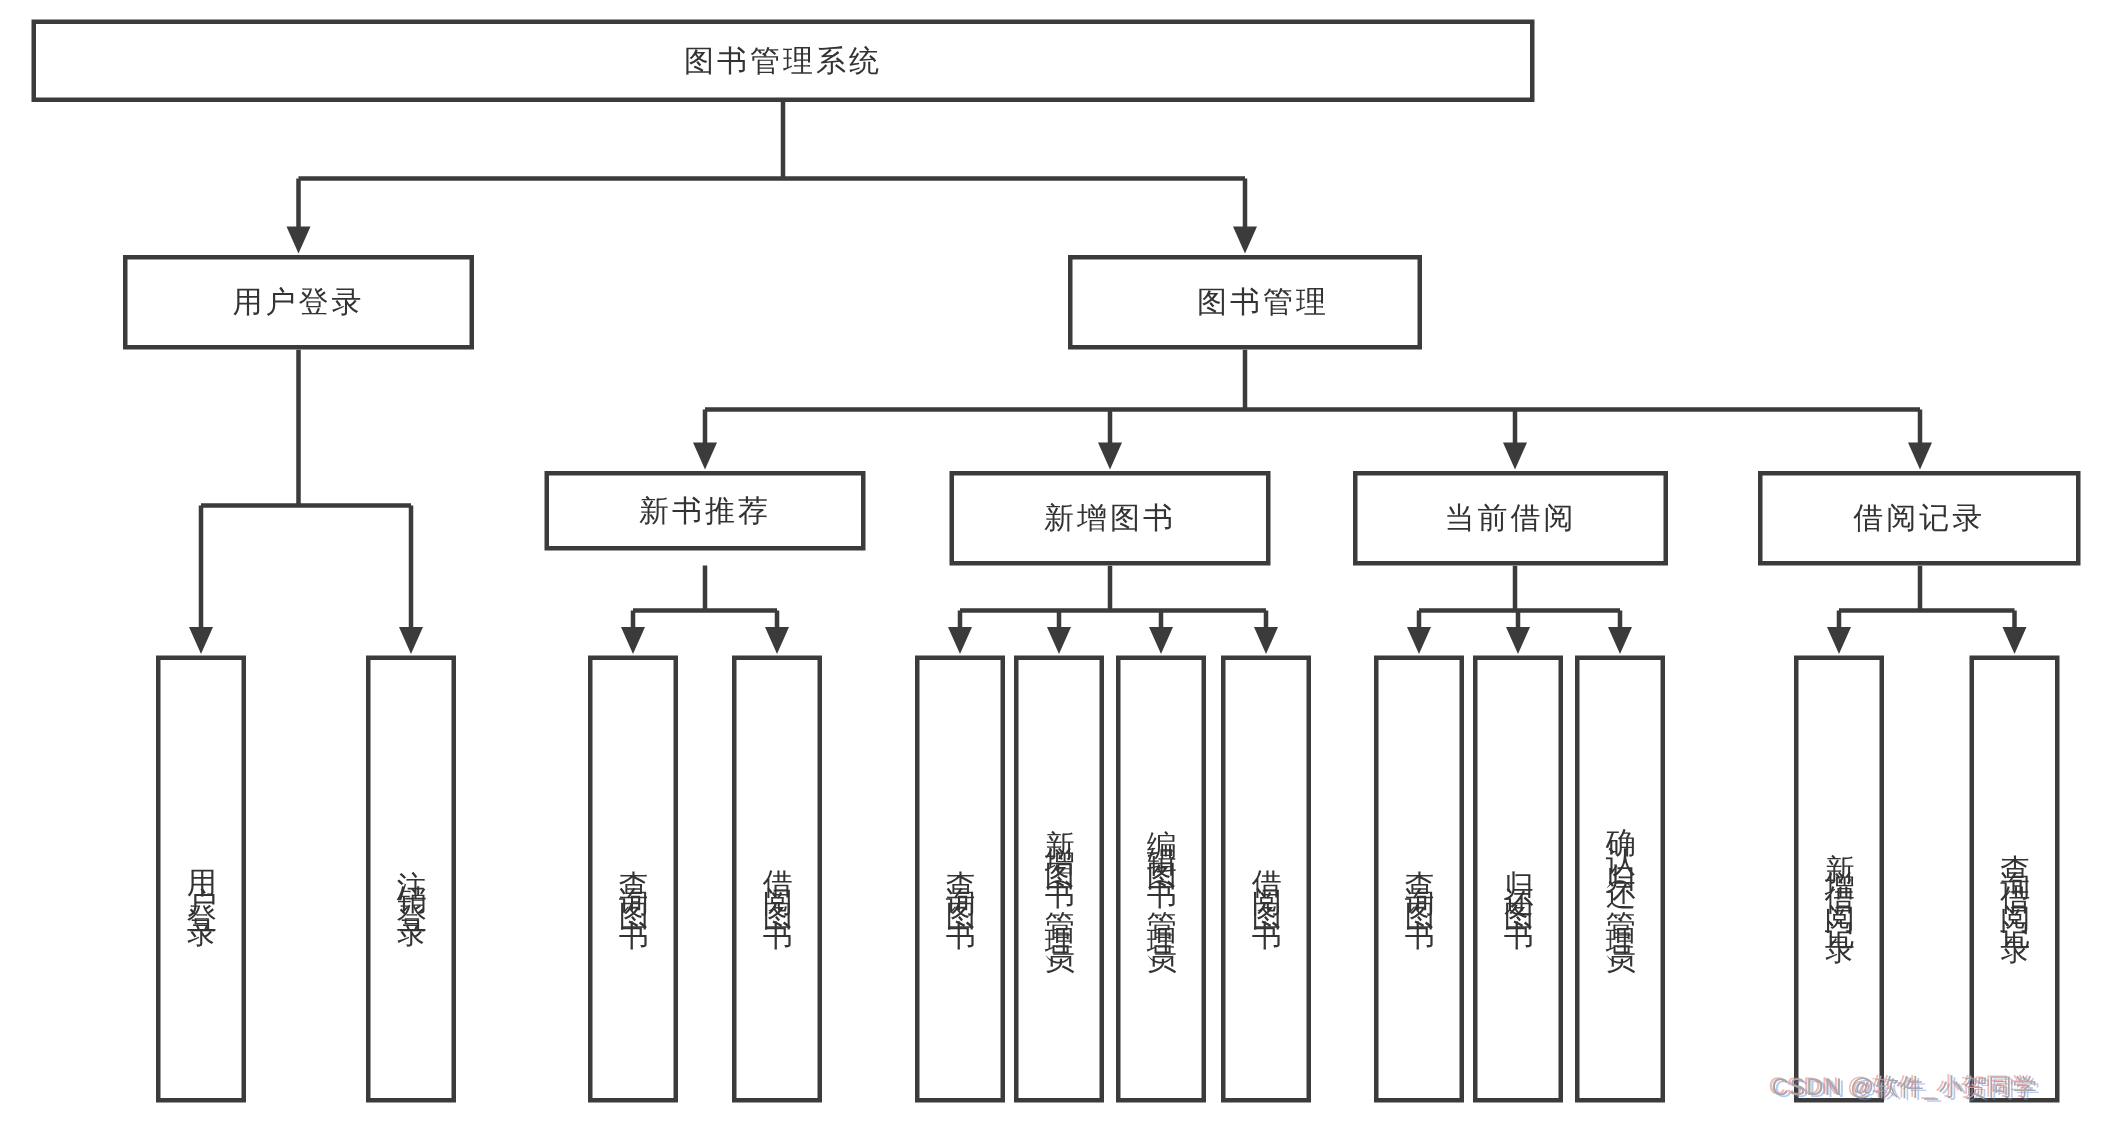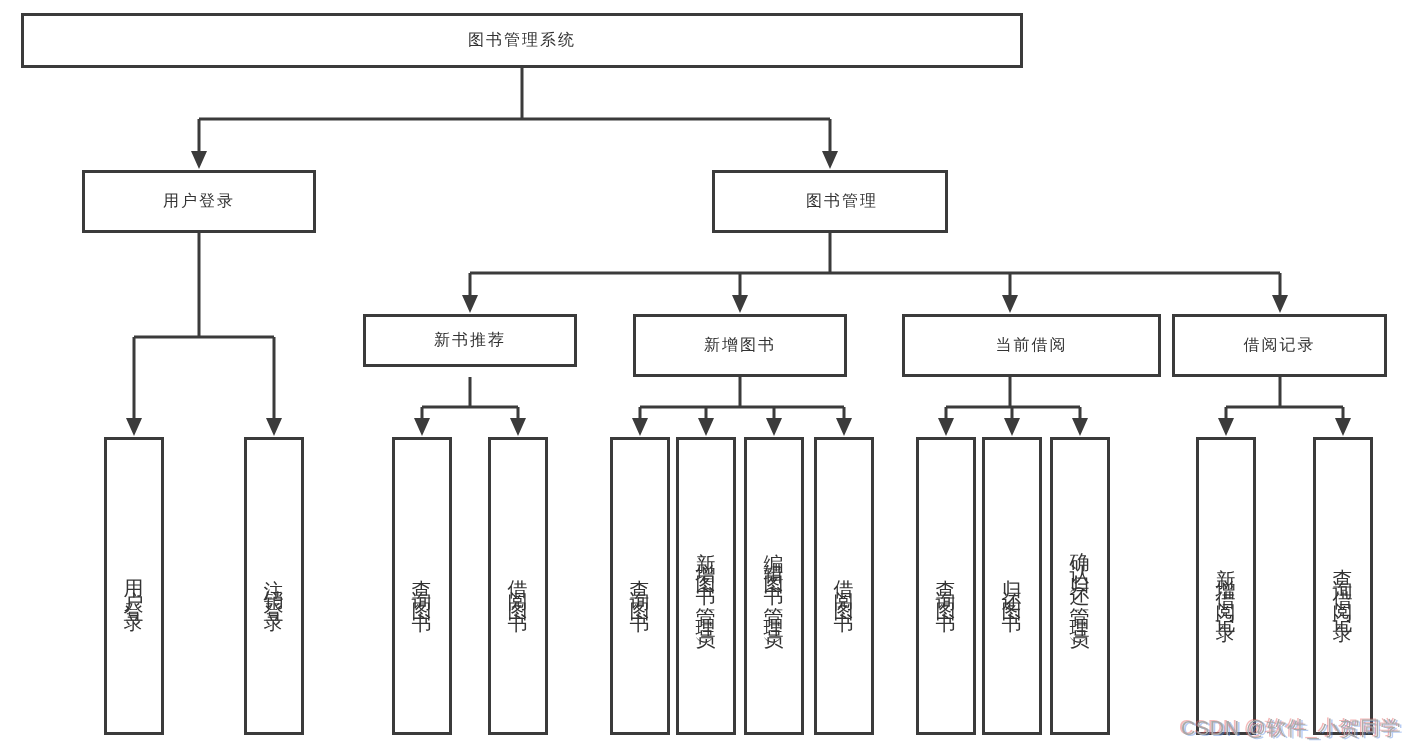--- a/index.html
+++ b/index.html
@@ -22,42 +22,42 @@
     box-sizing: border-box;
     border: 3px solid #3b3b3b;
     background: #ffffff;
     display: flex;
     align-items: center;
     justify-content: center;
     z-index: 2;
     color: #333333;
   }
   .hbox .lbl {
-    font-size: 16px;
+    font-size: 20px;
     letter-spacing: 2px;
     white-space: nowrap;
   }
   .vbox {
     width: 60px;
     height: 298px;
   }
   .vbox .lbl {
     writing-mode: vertical-rl;
     text-orientation: mixed;
     font-size: 20px;
     letter-spacing: 11px;
     line-height: 1;
     white-space: nowrap;
   }
   .watermark {
     position: absolute;
     left: 1181px;
     top: 715px;
     z-index: 5;
-    font-size: 20px;
+    font-size: 16px;
     color: #a8a8a8;
     letter-spacing: 0.5px;
     white-space: nowrap;
     text-shadow: -2px -1px 0 rgba(228, 98, 98, 0.45), 2px 1px 0 rgba(96, 142, 228, 0.45);
   }
 </style>
 </head>
 <body>
 
 <div class="canvas">
@@ -89,21 +89,21 @@
   <div class="box hbox" style="left:712px;top:170px;width:236px;height:63px;padding-left:24px;">
     <span class="lbl">图书管理</span>
   </div>
 
   <div class="box hbox" style="left:363px;top:314px;width:214px;height:53px;">
     <span class="lbl">新书推荐</span>
   </div>
   <div class="box hbox" style="left:633px;top:314px;width:214px;height:63px;">
     <span class="lbl">新增图书</span>
   </div>
-  <div class="box hbox" style="left:902px;top:314px;width:259px;height:63px;">
+  <div class="box hbox" style="left:902px;top:314px;width:210px;height:63px;">
     <span class="lbl">当前借阅</span>
   </div>
   <div class="box hbox" style="left:1172px;top:314px;width:215px;height:63px;text-align:right;">
     <span class="lbl">借阅记录</span>
   </div>
 
   <div class="box vbox" style="left:104px;top:437px;">
     <span class="lbl">用户登录</span>
   </div>
   <div class="box vbox" style="left:244px;top:437px;">

